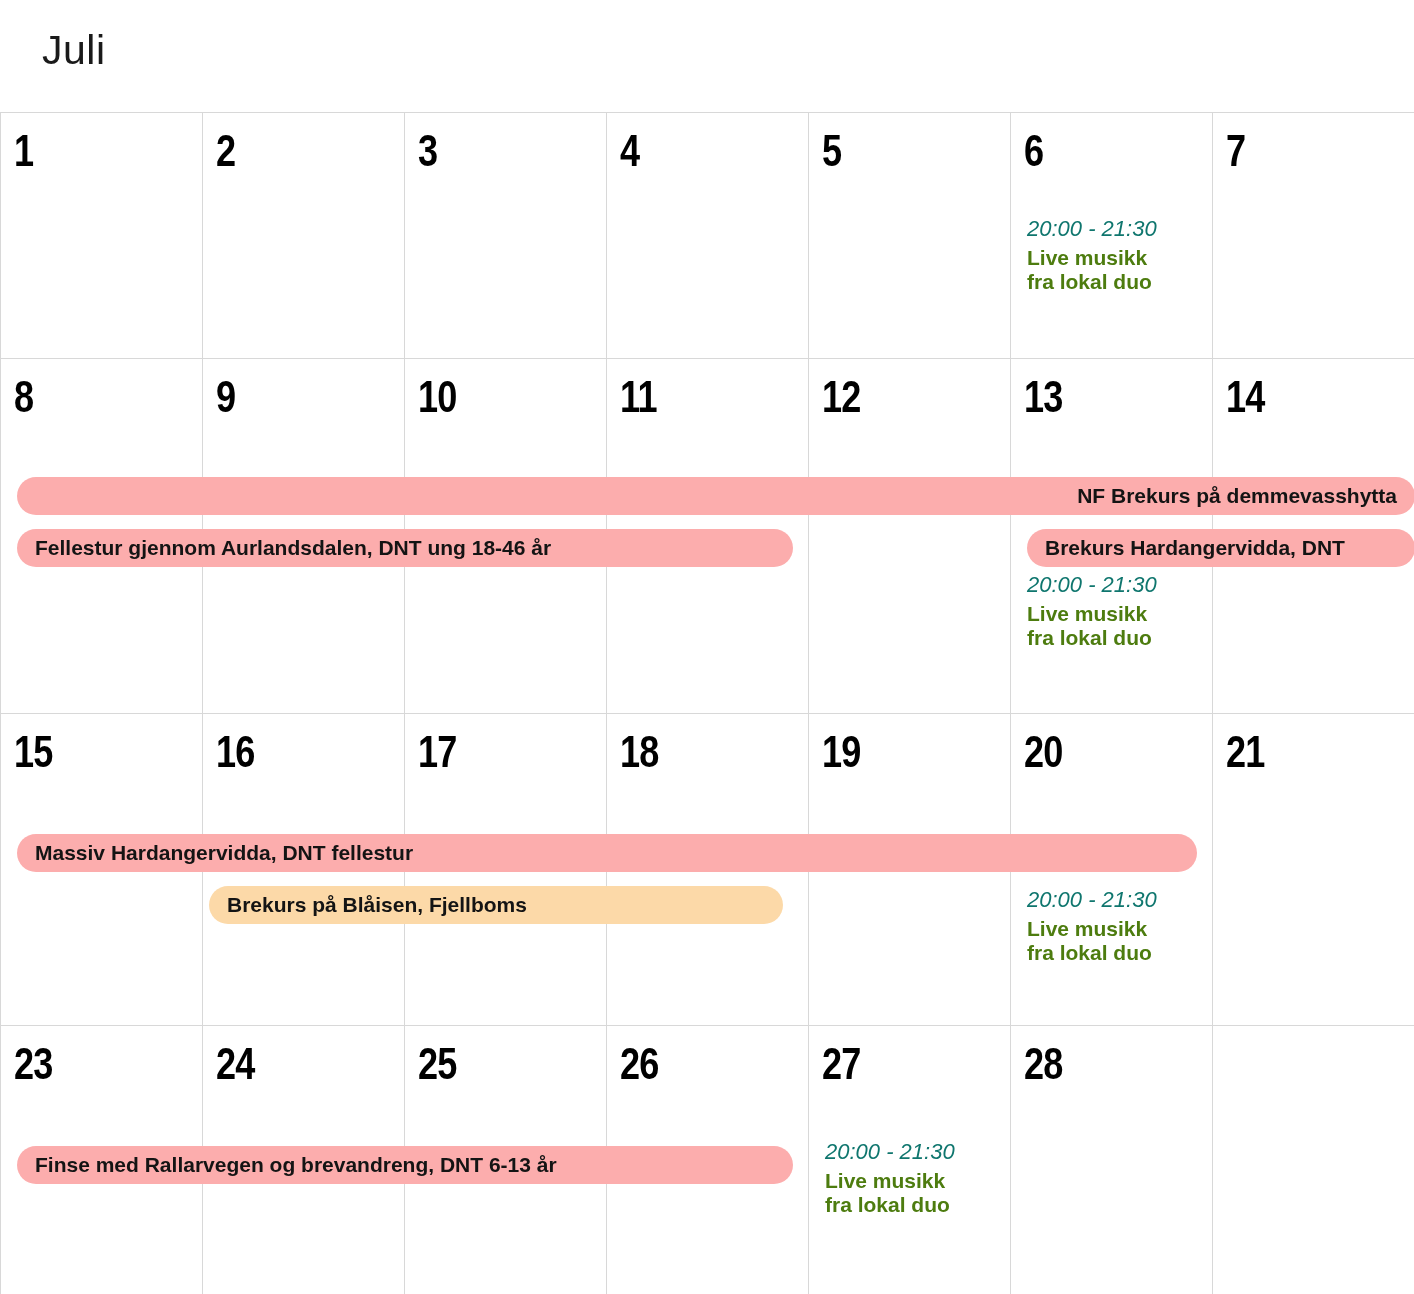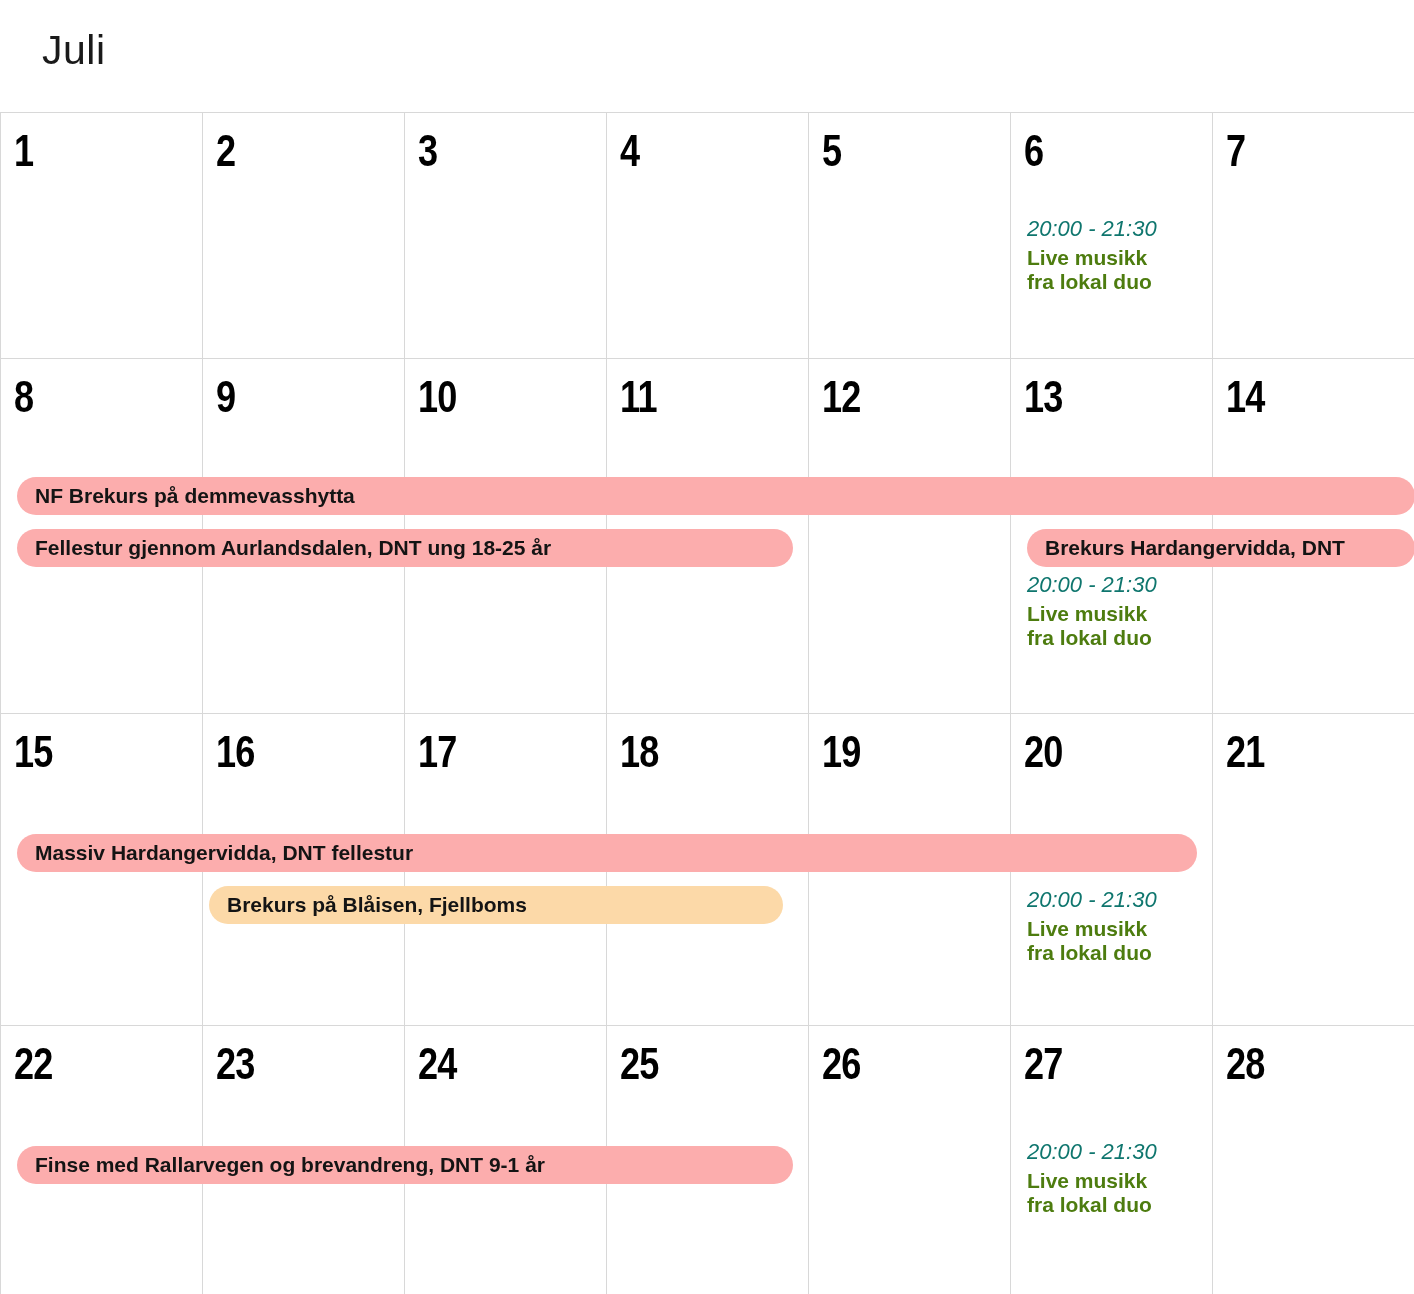--- a/index.html
+++ b/index.html
@@ -177,22 +177,22 @@
             <div class="timed-time">20:00 - 21:30</div>
             <div class="timed-title">Live musikk
 fra lokal duo</div>
           </div>
         </div>
         <div class="daycell">
           <div class="daynum">14</div>
         </div>
       </div>
       <div class="bars">
-        <div class="bar pink" style="left: 16px; width: 1398px; top: 118px;">NF Brekurs på demmevasshytta</div>
-        <div class="bar pink" style="left: 16px; width: 776px; top: 170px;">Fellestur gjennom Aurlandsdalen, DNT ung 18-25 år</div>
+        <div class="bar pink" style="left: 16px; width: 1398px; top: 118px; text-align: right;">NF Brekurs på demmevasshytta</div>
+        <div class="bar pink" style="left: 16px; width: 776px; top: 170px;">Fellestur gjennom Aurlandsdalen, DNT ung 18-46 år</div>
         <div class="bar pink" style="left: 1026px; width: 388px; top: 170px;">Brekurs Hardangervidda, DNT</div>
       </div>
     </div>
     <div class="week w3">
       <div class="daycells">
         <div class="daycell">
           <div class="daynum">15</div>
         </div>
         <div class="daycell">
           <div class="daynum">16</div>
@@ -219,23 +219,20 @@
         </div>
       </div>
       <div class="bars">
         <div class="bar pink" style="left: 16px; width: 1180px; top: 120px;">Massiv Hardangervidda, DNT fellestur</div>
         <div class="bar orange" style="left: 208px; width: 574px; top: 172px;">Brekurs på Blåisen, Fjellboms</div>
       </div>
     </div>
     <div class="week w4">
       <div class="daycells">
         <div class="daycell">
-          <div class="daynum">22</div>
-        </div>
-        <div class="daycell">
           <div class="daynum">23</div>
         </div>
         <div class="daycell">
           <div class="daynum">24</div>
         </div>
         <div class="daycell">
           <div class="daynum">25</div>
         </div>
         <div class="daycell">
           <div class="daynum">26</div>
@@ -246,16 +243,16 @@
             <div class="timed-time">20:00 - 21:30</div>
             <div class="timed-title">Live musikk
 fra lokal duo</div>
           </div>
         </div>
         <div class="daycell">
           <div class="daynum">28</div>
         </div>
       </div>
       <div class="bars">
-        <div class="bar pink" style="left: 16px; width: 776px; top: 120px;">Finse med Rallarvegen og brevandreng, DNT 9-1 år</div>
+        <div class="bar pink" style="left: 16px; width: 776px; top: 120px;">Finse med Rallarvegen og brevandreng, DNT 6-13 år</div>
       </div>
     </div>
   </div>
 
 </body></html>

